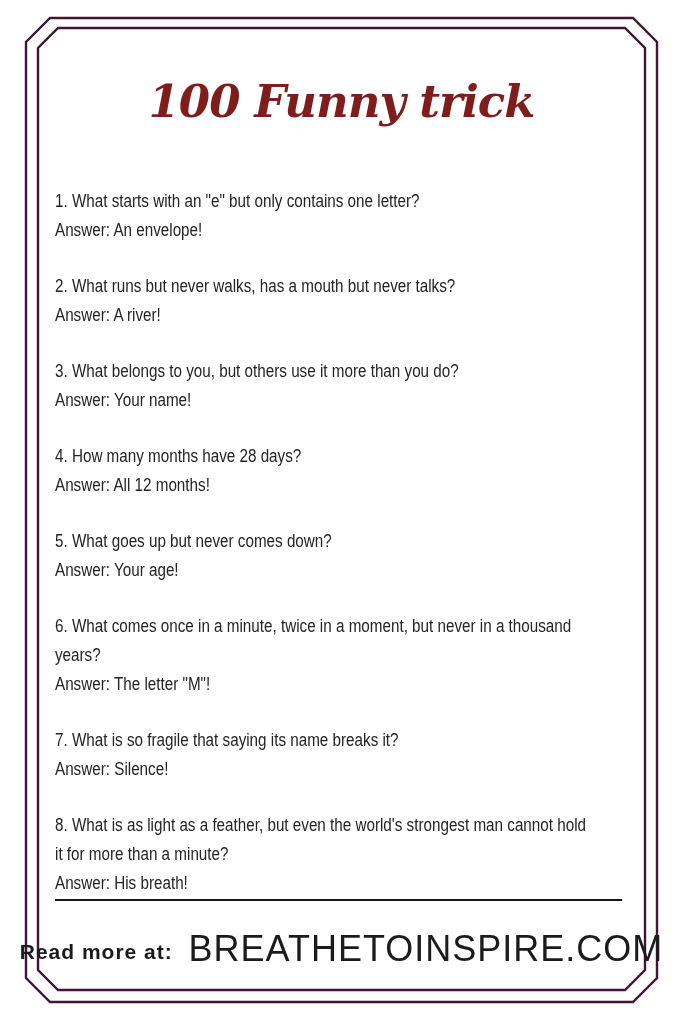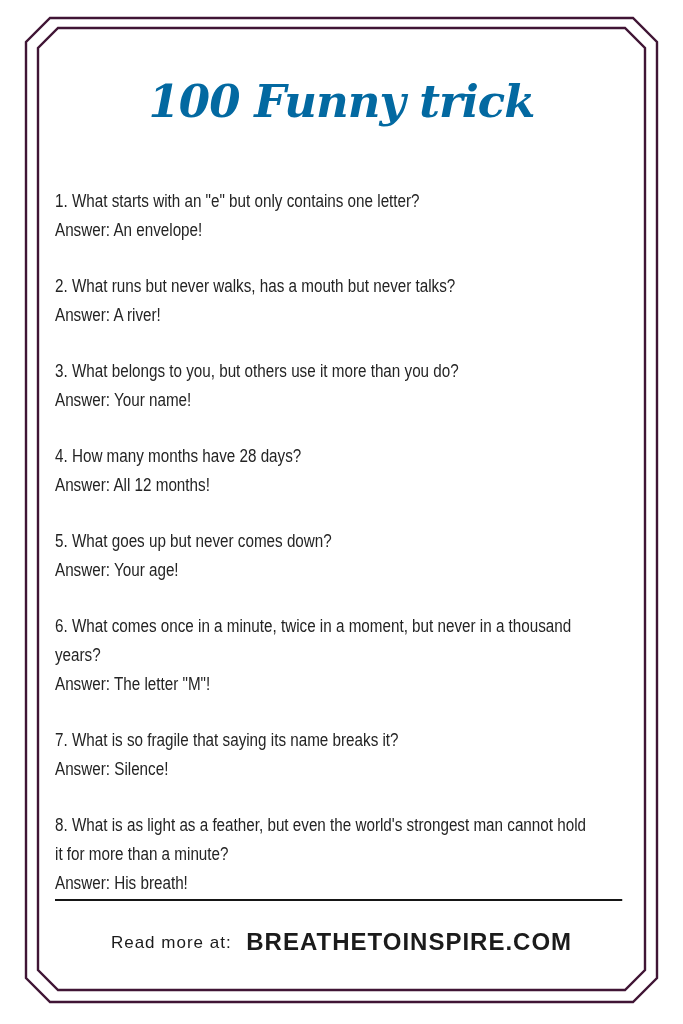--- a/index.html
+++ b/index.html
@@ -33,21 +33,21 @@
     top: 42px;
     left: 0;
     right: 0;
     text-align: center;
     font-family: "DejaVu Serif", serif;
     font-weight: bold;
     font-style: italic;
     font-size: 45px;
     line-height: 60px;
     letter-spacing: -1px;
-    color: #0369a1;
+    color: #7f1d1d;
   }
   .title .t-line { display: block; }
   .content {
     position: absolute;
     top: 187px;
     left: 55px;
     width: 660px;
     transform: scaleX(0.87);
     transform-origin: left top;
     font-size: 17.5px;
@@ -69,28 +69,28 @@
   .footer {
     position: absolute;
     top: 928px;
     left: 0;
     right: 0;
     text-align: center;
     white-space: nowrap;
     color: #1b1b1b;
   }
   .footer .prefix {
-    font-size: 17px;
-    font-weight: 400;
+    font-size: 21px;
+    font-weight: 700;
     letter-spacing: 1px;
     vertical-align: 2px;
   }
   .footer .site {
-    font-size: 24px;
-    font-weight: 700;
+    font-size: 36px;
+    font-weight: 400;
     letter-spacing: 1px;
   }
 </style>
 </head>
 <body>
 
 <div class="page">
 
   <svg class="frame" viewBox="0 0 683 1024" xmlns="http://www.w3.org/2000/svg">
     <polygon points="50,18 633,18 657,42 657,978 633,1002 50,1002 26,978 26,42"></polygon>

